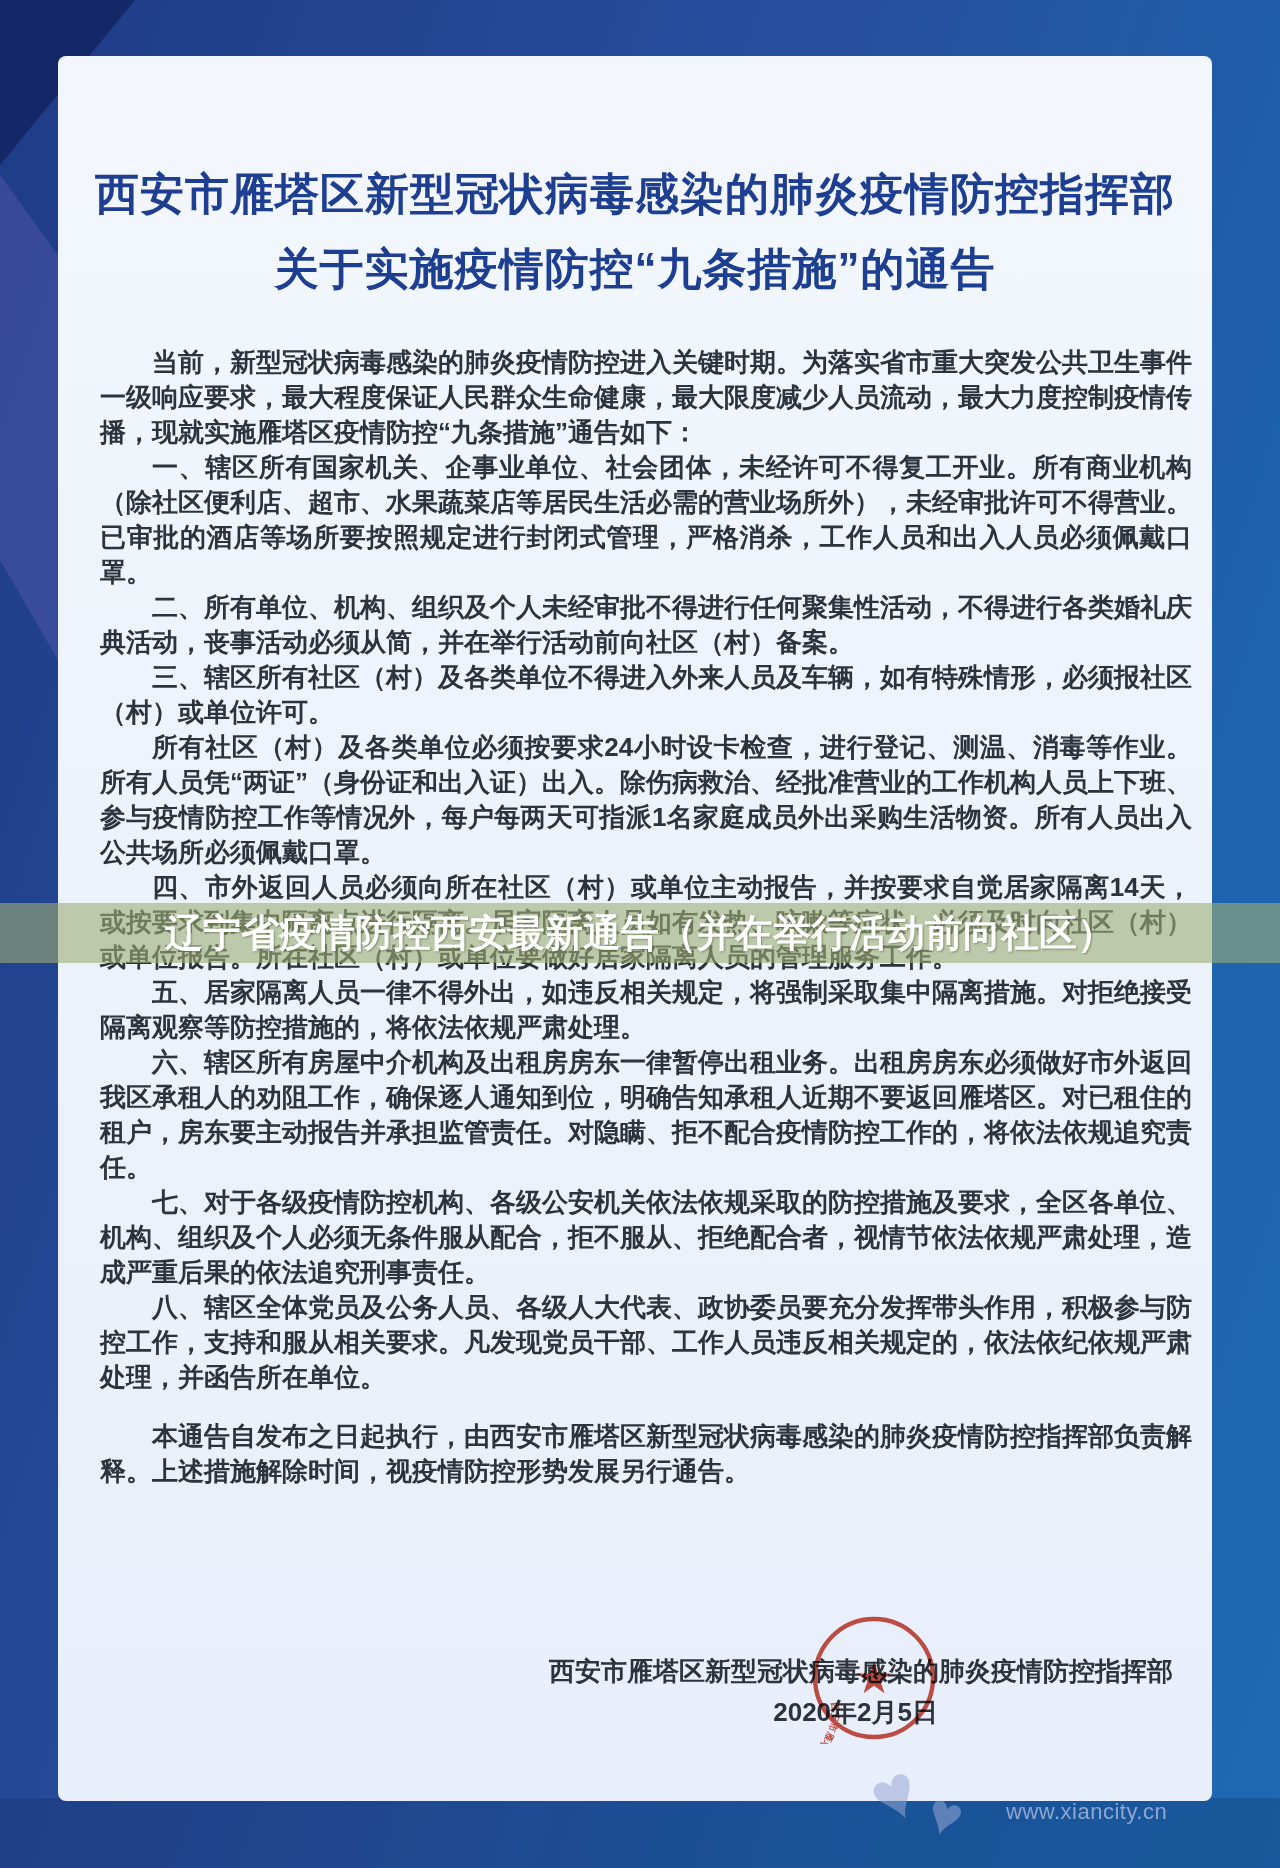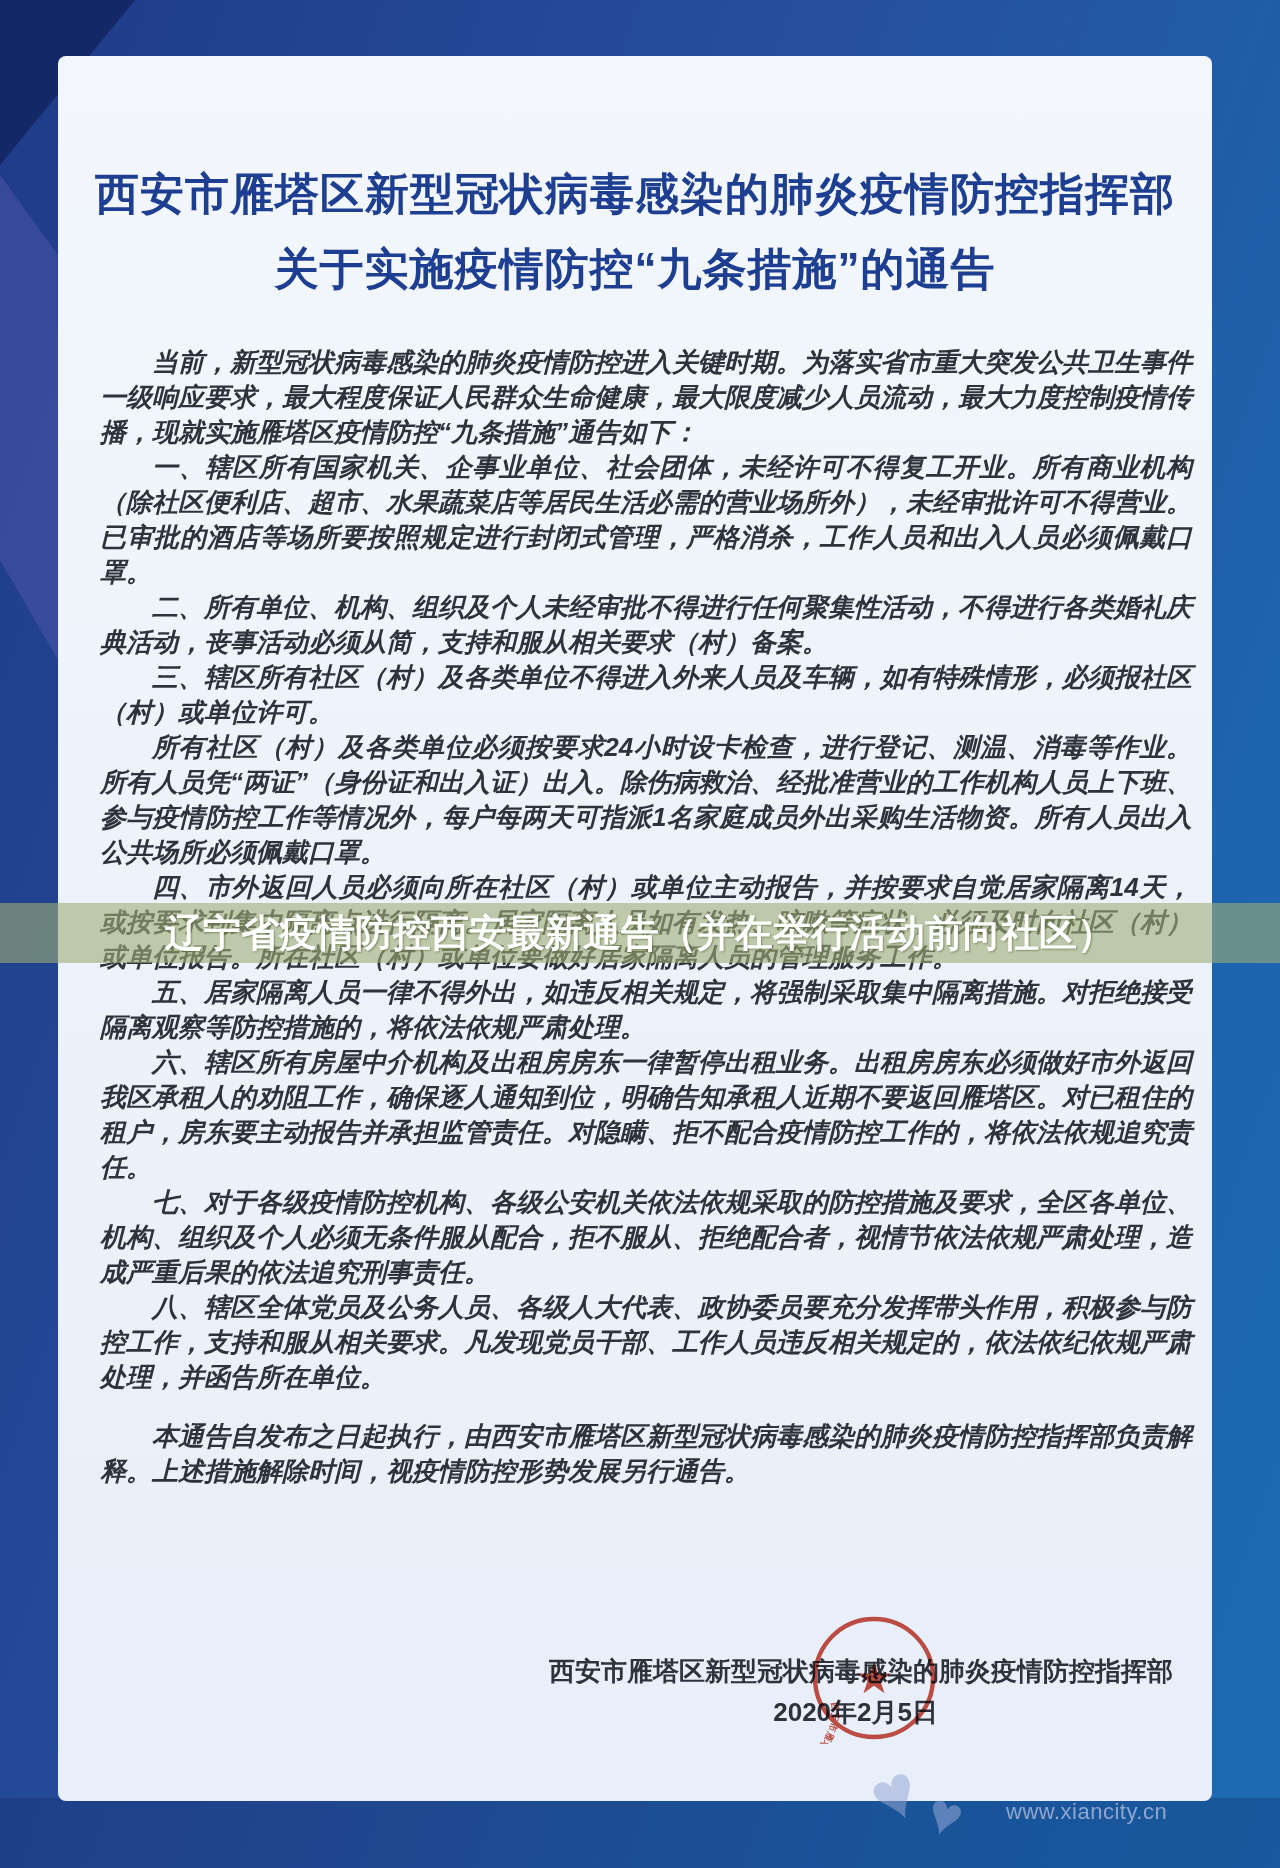--- a/index.html
+++ b/index.html
@@ -32,21 +32,21 @@
   .title{
     padding-top:100px;text-align:center;
     color:#1d3e91;font-weight:bold;font-size:44px;line-height:75px;
     letter-spacing:1px;
   }
   .doc-body{
     margin:39px 20px 0 42px;width:1092px;
     font-size:26px;line-height:35px;color:#2e333b;font-weight:600;
     text-align:justify;
   }
-  .doc-body p{margin:0;text-indent:2em;font-style:italic;}
+  .doc-body p{margin:0;text-indent:2em;}
   .doc-body p.closing{margin-top:24px;}
   .sig-org{
     position:absolute;right:39px;top:1598px;
     font-size:26px;color:#2e333b;font-weight:600;white-space:nowrap;
   }
   .sig-date{
     position:absolute;right:274px;top:1639px;
     font-size:26px;color:#2e333b;font-weight:600;white-space:nowrap;
   }
   .seal{
@@ -90,21 +90,21 @@
 <div class="bg-bottom-strip"></div>
 
 <div class="card">
   <div class="title">
     <div>西安市雁塔区新型冠状病毒感染的肺炎疫情防控指挥部</div>
     <div>关于实施疫情防控“九条措施”的通告</div>
   </div>
   <div class="doc-body">
     <p>当前，新型冠状病毒感染的肺炎疫情防控进入关键时期。为落实省市重大突发公共卫生事件一级响应要求，最大程度保证人民群众生命健康，最大限度减少人员流动，最大力度控制疫情传播，现就实施雁塔区疫情防控“九条措施”通告如下：</p>
     <p>一、辖区所有国家机关、企事业单位、社会团体，未经许可不得复工开业。所有商业机构（除社区便利店、超市、水果蔬菜店等居民生活必需的营业场所外），未经审批许可不得营业。已审批的酒店等场所要按照规定进行封闭式管理，严格消杀，工作人员和出入人员必须佩戴口罩。</p>
-    <p>二、所有单位、机构、组织及个人未经审批不得进行任何聚集性活动，不得进行各类婚礼庆典活动，丧事活动必须从简，支持和服从相关要求（村）备案。</p>
+    <p>二、所有单位、机构、组织及个人未经审批不得进行任何聚集性活动，不得进行各类婚礼庆典活动，丧事活动必须从简，并在举行活动前向社区（村）备案。</p>
     <p>三、辖区所有社区（村）及各类单位不得进入外来人员及车辆，如有特殊情形，必须报社区（村）或单位许可。</p>
     <p>所有社区（村）及各类单位必须按要求24小时设卡检查，进行登记、测温、消毒等作业。所有人员凭“两证”（身份证和出入证）出入。除伤病救治、经批准营业的工作机构人员上下班、参与疫情防控工作等情况外，每户每两天可指派1名家庭成员外出采购生活物资。所有人员出入公共场所必须佩戴口罩。</p>
     <p>四、市外返回人员必须向所在社区（村）或单位主动报告，并按要求自觉居家隔离14天，或按要求到集中隔离点进行隔离。居家隔离人员如有发热、咳嗽等症状，必须及时向社区（村）或单位报告。所在社区（村）或单位要做好居家隔离人员的管理服务工作。</p>
     <p>五、居家隔离人员一律不得外出，如违反相关规定，将强制采取集中隔离措施。对拒绝接受隔离观察等防控措施的，将依法依规严肃处理。</p>
     <p>六、辖区所有房屋中介机构及出租房房东一律暂停出租业务。出租房房东必须做好市外返回我区承租人的劝阻工作，确保逐人通知到位，明确告知承租人近期不要返回雁塔区。对已租住的租户，房东要主动报告并承担监管责任。对隐瞒、拒不配合疫情防控工作的，将依法依规追究责任。</p>
     <p>七、对于各级疫情防控机构、各级公安机关依法依规采取的防控措施及要求，全区各单位、机构、组织及个人必须无条件服从配合，拒不服从、拒绝配合者，视情节依法依规严肃处理，造成严重后果的依法追究刑事责任。</p>
     <p>八、辖区全体党员及公务人员、各级人大代表、政协委员要充分发挥带头作用，积极参与防控工作，支持和服从相关要求。凡发现党员干部、工作人员违反相关规定的，依法依纪依规严肃处理，并函告所在单位。</p>
     <p class="closing">本通告自发布之日起执行，由西安市雁塔区新型冠状病毒感染的肺炎疫情防控指挥部负责解释。上述措施解除时间，视疫情防控形势发展另行通告。</p>
   </div>
 

